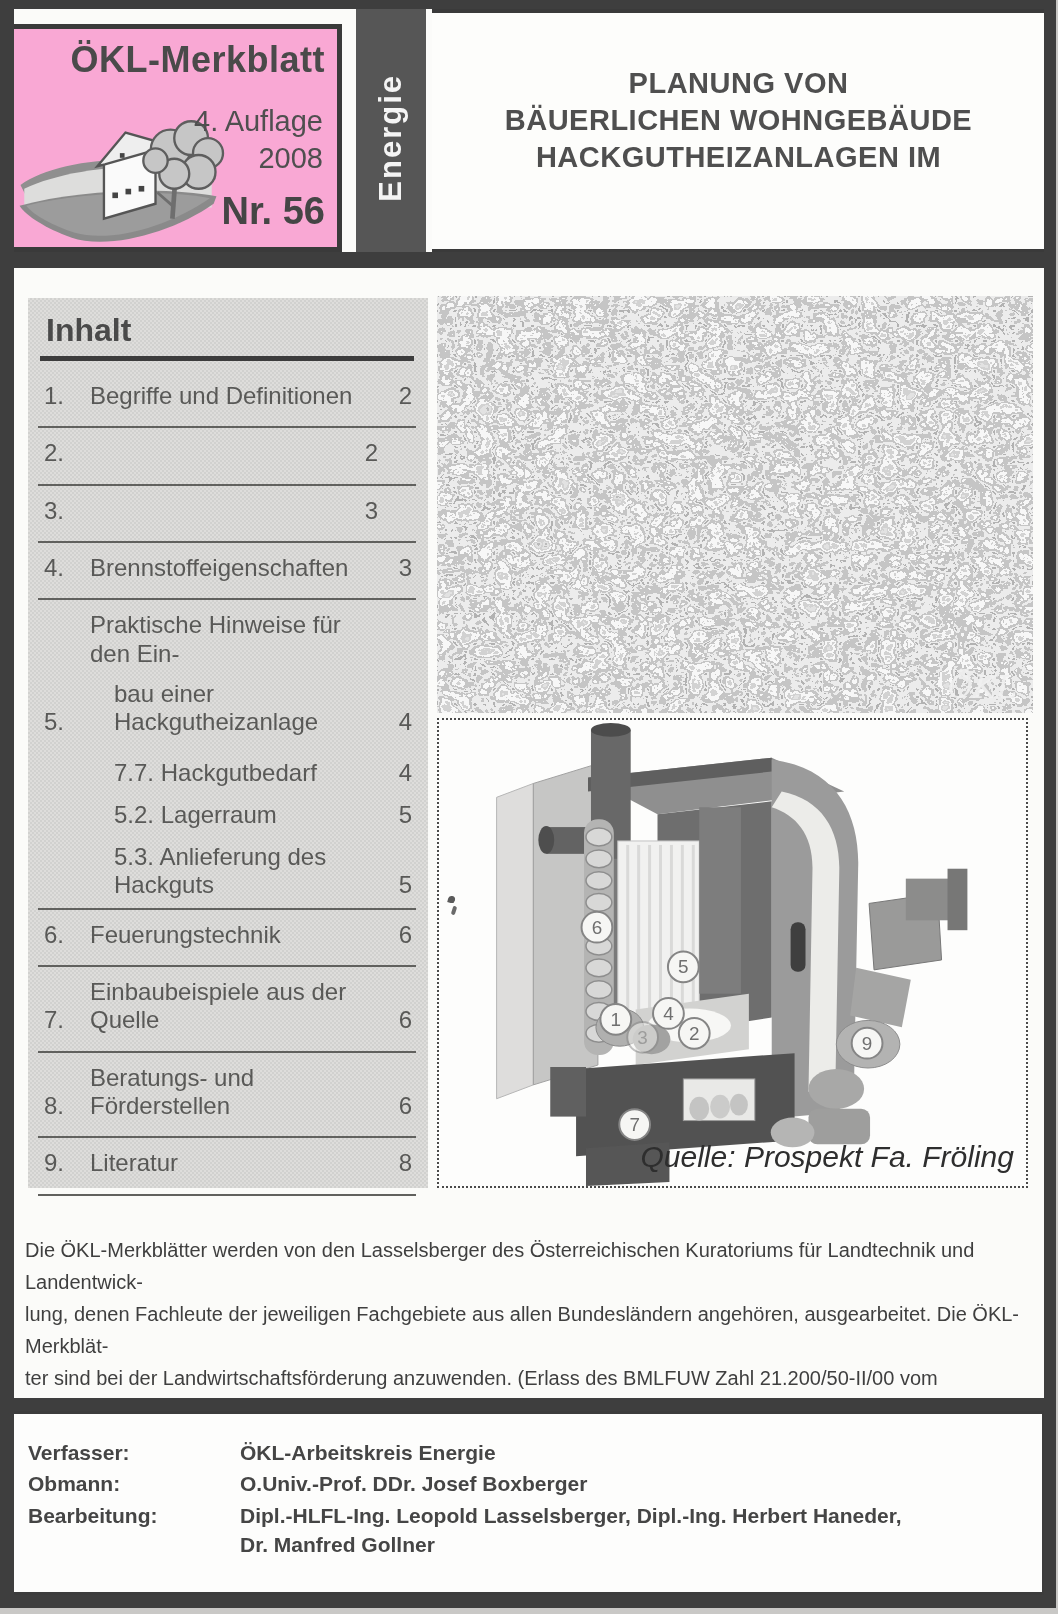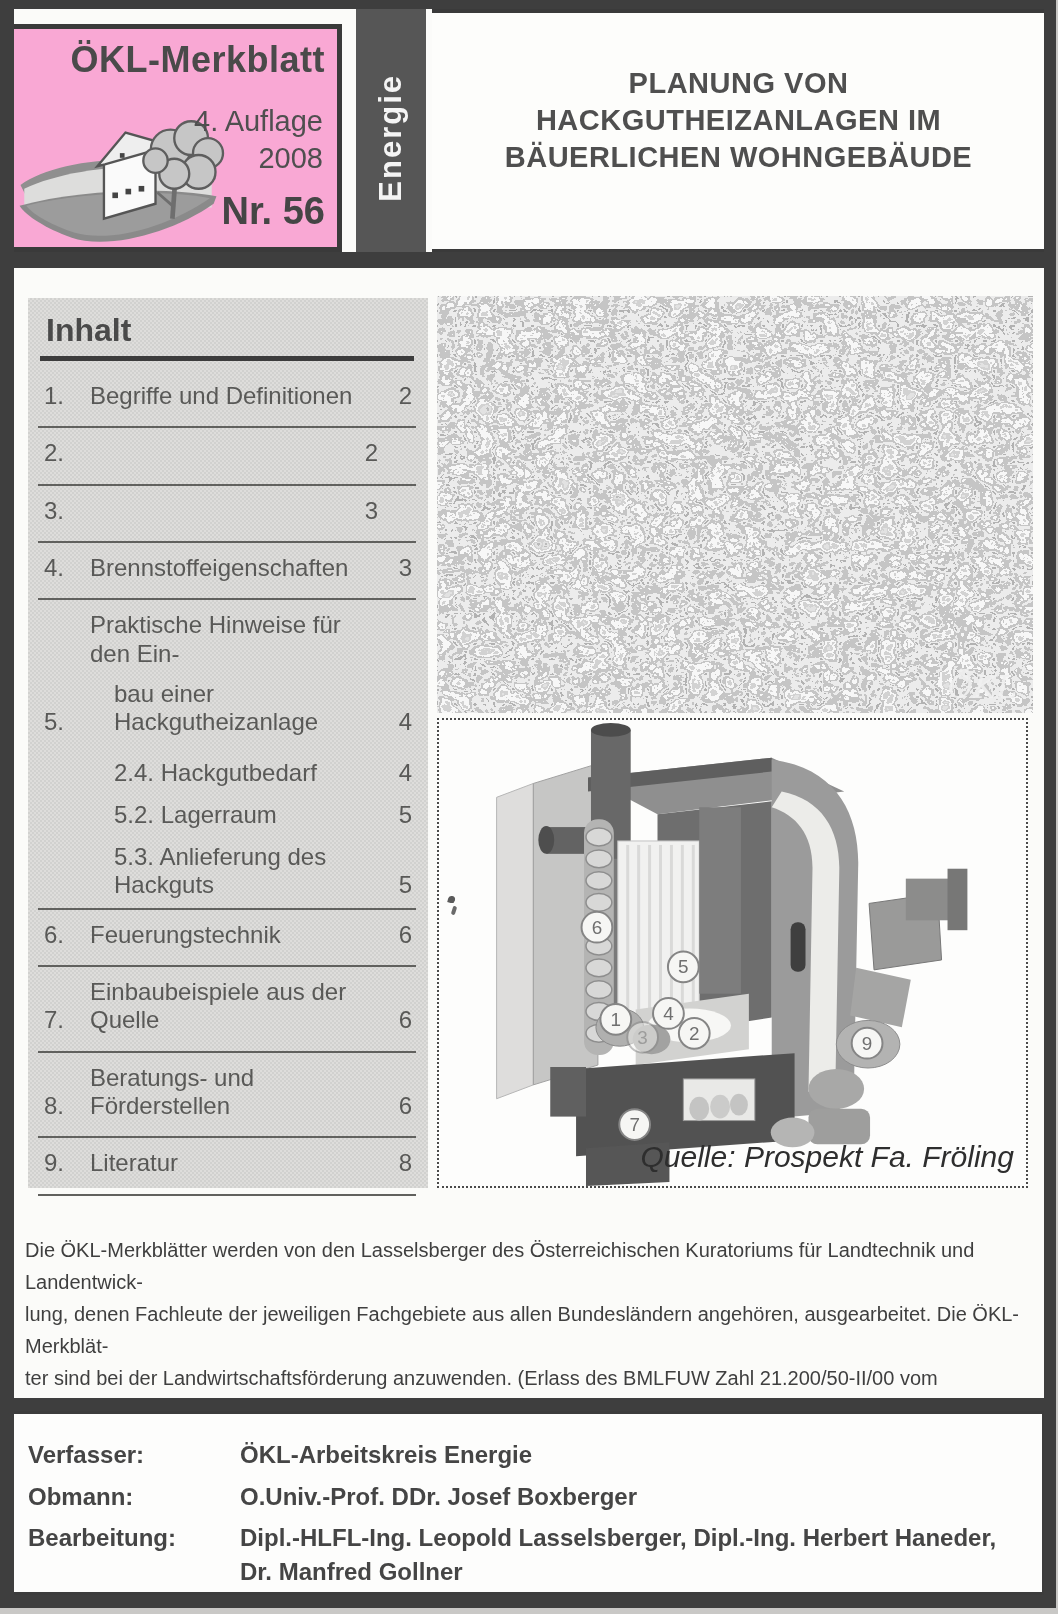--- a/index.html
+++ b/index.html
@@ -52,21 +52,21 @@
     font-size:30px;color:#2e2e2e;}
   .ink-speck{left:448px;top:896px;width:7px;height:7px;border-radius:50% 50% 50% 0;
     background:#5a5a5a;transform:rotate(15deg);}
   .ink-speck2{left:452px;top:906px;width:4px;height:9px;border-radius:2px;background:#6a6a6a;transform:rotate(18deg);}
   
   .footer-note{left:25px;top:1234px;width:1012px;font-size:20px;color:#3f3f3f;line-height:1.6;}
   
   .authors-box{left:10px;top:1410px;width:1036px;height:186px;background:#fdfdfc;
     border:4px solid #3c3c3c;box-sizing:border-box;z-index:2;}
   .author-rows{margin:24px 0 0 14px;display:grid;grid-template-columns:212px 1fr;
-    row-gap:8px;font-size:24px;font-weight:bold;color:#454545;line-height:1.4;}
+    row-gap:2px;font-size:21px;font-weight:bold;color:#454545;line-height:1.4;}
   .author-value{white-space:pre-line;}
 </style>
 </head>
 <body>
 
 <div class="abs frame" style="left:0;top:0;width:1058px;height:9px;"></div>
 <div class="abs frame" style="left:0;top:0;width:14px;height:1608px;"></div>
 <div class="abs frame" style="left:1044px;top:0;width:12px;height:1608px;"></div>
 <div class="abs scan-edge" style="left:1056px;top:0;width:2px;height:1614px;"></div>
 <div class="abs frame" style="left:0;top:252px;width:1058px;height:16px;"></div>
@@ -103,22 +103,22 @@
   <div class="masthead-number">Nr. 56</div>
 </div>
 
 <div class="abs energie-bar">
   <span>Energie</span>
 </div>
 
 <div class="abs title-box">
   <div class="doc-title">
     <div>PLANUNG VON</div>
+    <div>BÄUERLICHEN WOHNGEBÄUDE</div>
     <div>HACKGUTHEIZANLAGEN IM</div>
-    <div>BÄUERLICHEN WOHNGEBÄUDE</div>
   </div>
 </div>
 
 <div class="abs toc-panel">
   <div class="toc-heading">Inhalt</div>
   <div class="toc-rule-thick"></div>
   <div id="toc-rows">
       <div class="toc-row rule">
         <span class="toc-num">1.</span>
         <span class="toc-label">
@@ -145,21 +145,21 @@
         <span class="toc-num">5.</span>
         <span class="toc-label">
           <span>Praktische Hinweise für den Ein-</span>
           <span class="cont">bau einer Hackgutheizanlage</span>
         </span>
         <span class="toc-page">4</span>
       </div>
       <div class="toc-row sub">
         <span class="toc-num"></span>
         <span class="toc-label">
-          <span>2.4. Hackgutbedarf</span>
+          <span>7.7. Hackgutbedarf</span>
         </span>
         <span class="toc-page">4</span>
       </div>
       <div class="toc-row sub">
         <span class="toc-num"></span>
         <span class="toc-label">
           <span>5.2. Lagerraum</span>
         </span>
         <span class="toc-page">5</span>
       </div>

